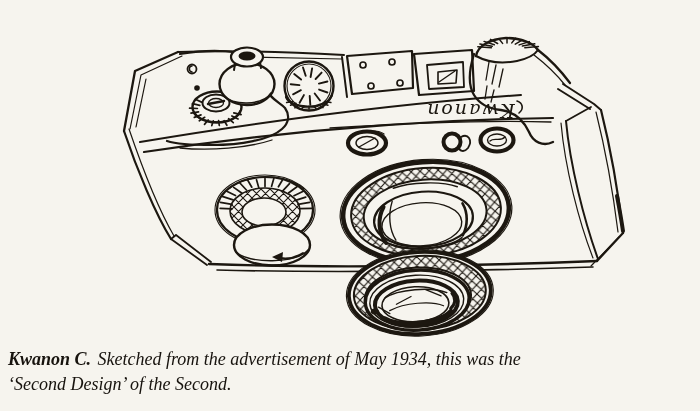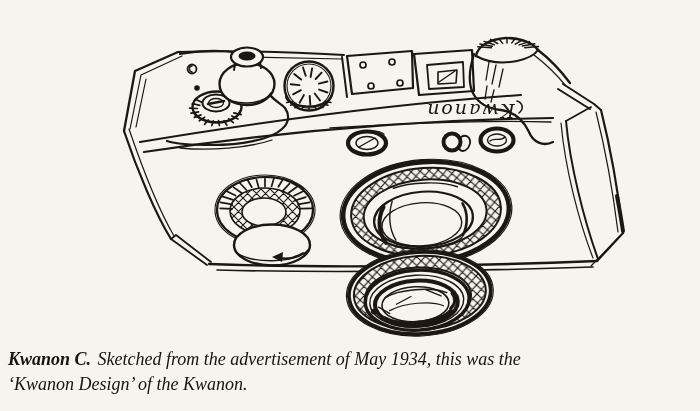--- a/index.html
+++ b/index.html
@@ -184,15 +184,15 @@
         <path d="M384,317 C398,326 437,325 450,313" stroke-width="5"></path>
         <ellipse cx="374" cy="309" rx="4" ry="3" class="inkfill"></ellipse>
         <path d="M452,295 C456,300 455,306 450,310" stroke-width="3"></path>
       </g>
 
     </g>
   </svg>
 
   <p class="caption">
     <span class="lead">Kwanon C.</span><span> Sketched from the advertisement of May 1934, this was the</span><br>
-    <span>‘Kwanon Design’ of the Kwanon.</span>
+    <span>‘Second Design’ of the Second.</span>
   </p>
 </div>
 
 </body></html>

